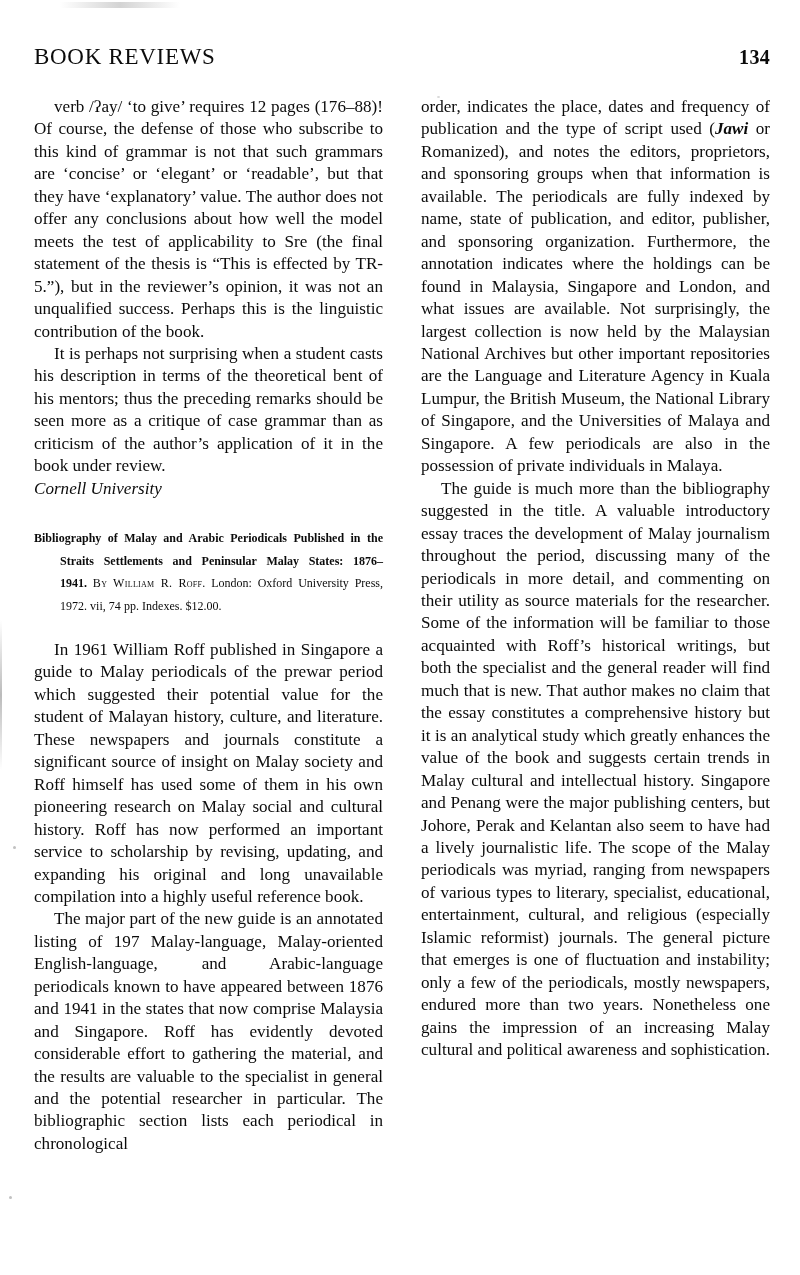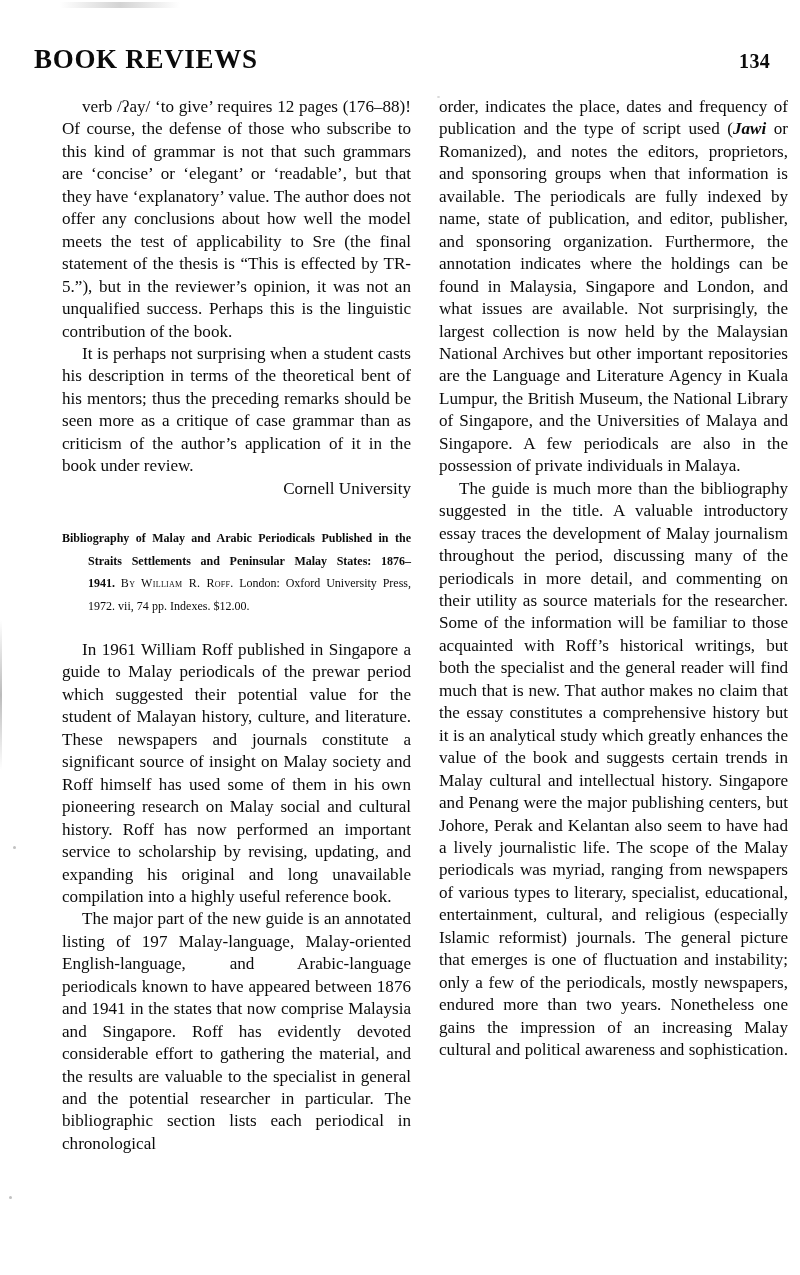--- a/index.html
+++ b/index.html
@@ -27,41 +27,40 @@
   .running-head {
     position: absolute;
     left: 34px;
     top: 44px;
     width: 736px;
     display: flex;
     align-items: baseline;
     justify-content: space-between;
   }
   .running-head-title {
-    font-size: 27px;
+    font-size: 23px;
     letter-spacing: 0.7px;
-    font-weight: 700;
+    font-weight: 400;
     font-family: "Liberation Serif", "DejaVu Serif", serif;
   }
   .running-head-folio {
     font-size: 20px;
     font-weight: 700;
     letter-spacing: 0.3px;
   }
 
   
   .columns {
     position: absolute;
     left: 34px;
     top: 96px;
     width: 736px;
     height: 1172px;
     display: flex;
-    gap: 28px;
-    margin-left: 28px;
+    gap: 38px;
   }
   .col {
     width: 349px;
     position: relative;
   }
 
   p {
     margin: 0;
     font-size: 17.1px;
     line-height: 22.45px;
@@ -79,22 +78,23 @@
     line-height: 22.45px;
     text-align: right;
     font-variant: small-caps;
     letter-spacing: 0.4px;
     text-indent: 0;
   }
   .affiliation {
     margin: 0;
     font-size: 17.1px;
     line-height: 22.45px;
+    font-style: italic;
     text-indent: 0;
-    text-align: right;
+    text-align: left;
   }
 
   
   .citation {
     margin: 0;
     padding-left: 26px;
     text-indent: -26px;
     font-size: 12px;
     line-height: 22.45px;
     font-weight: 700;

